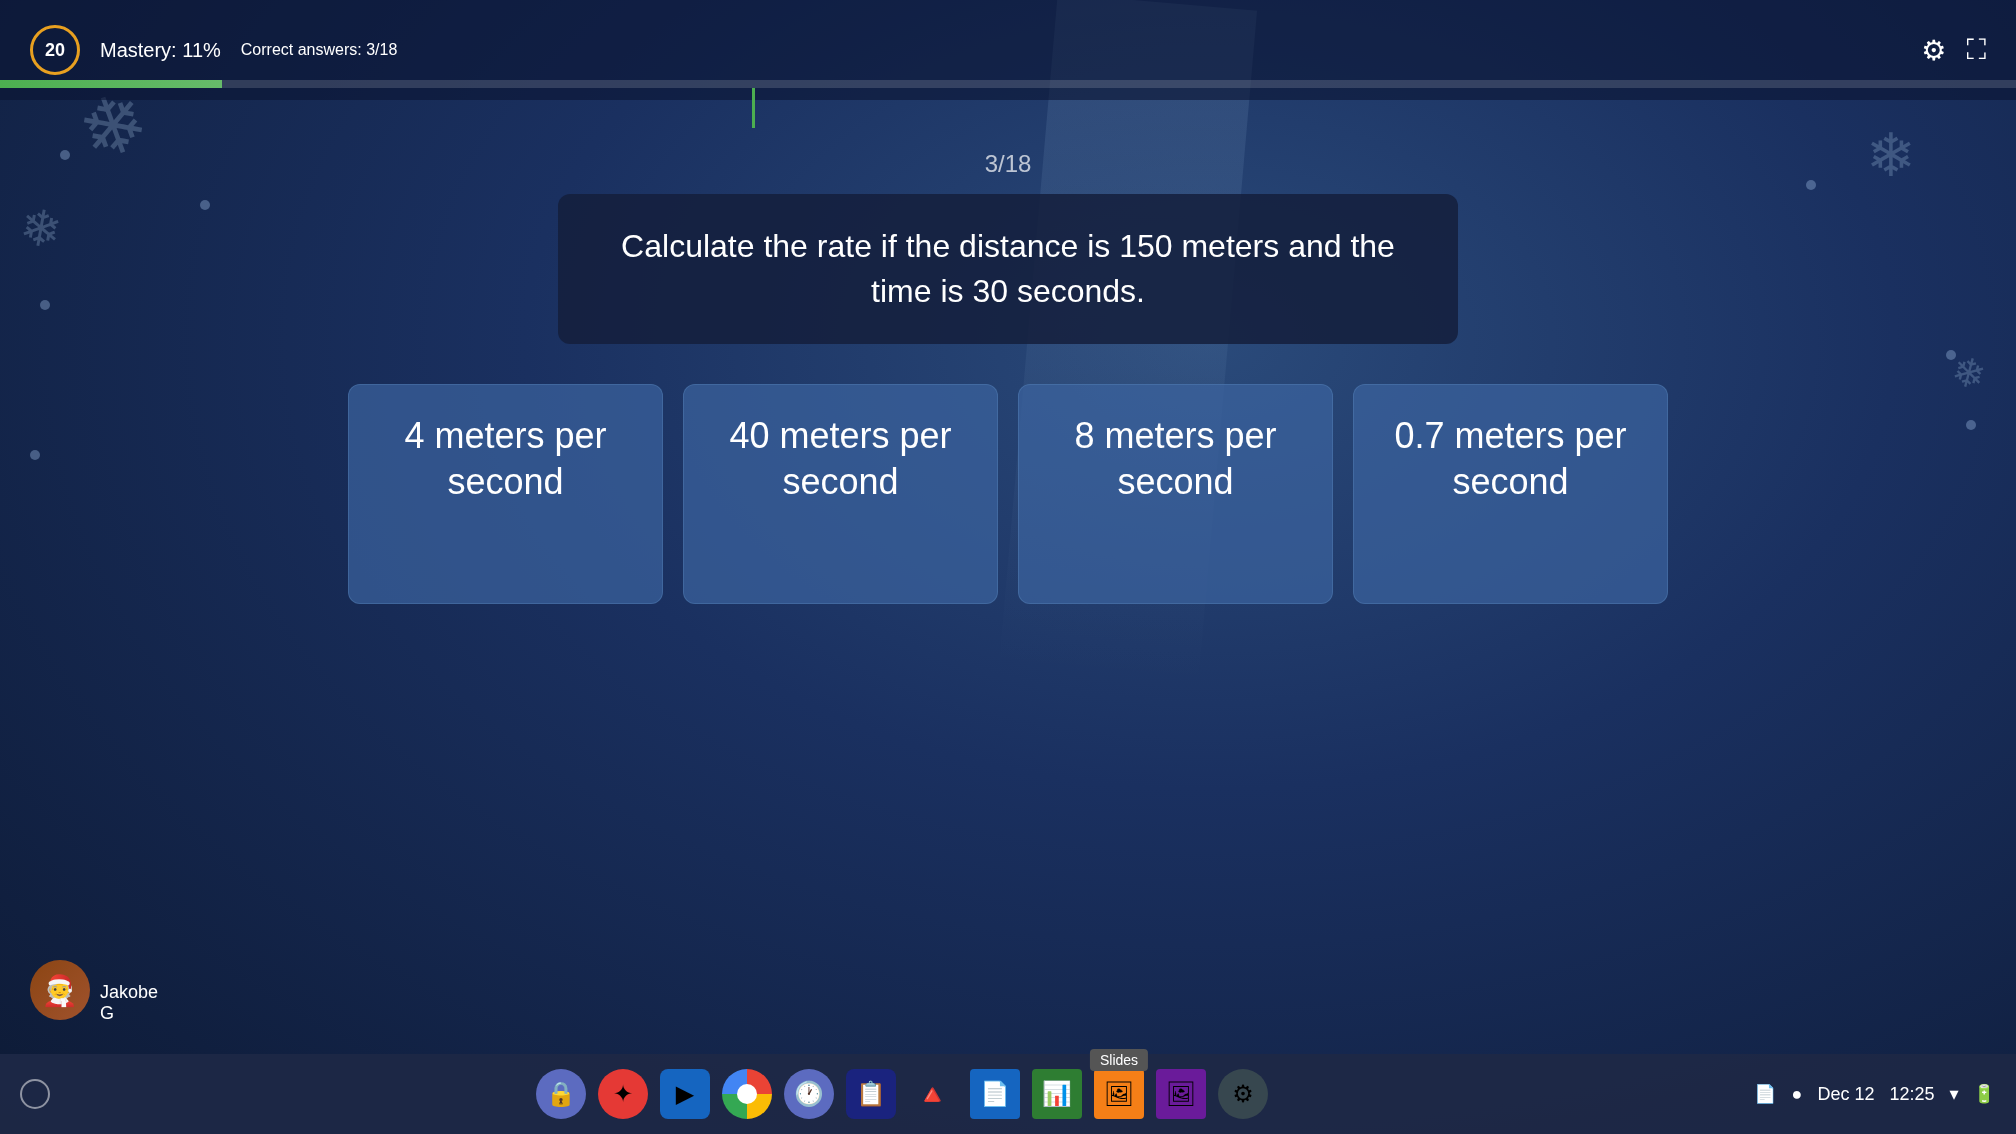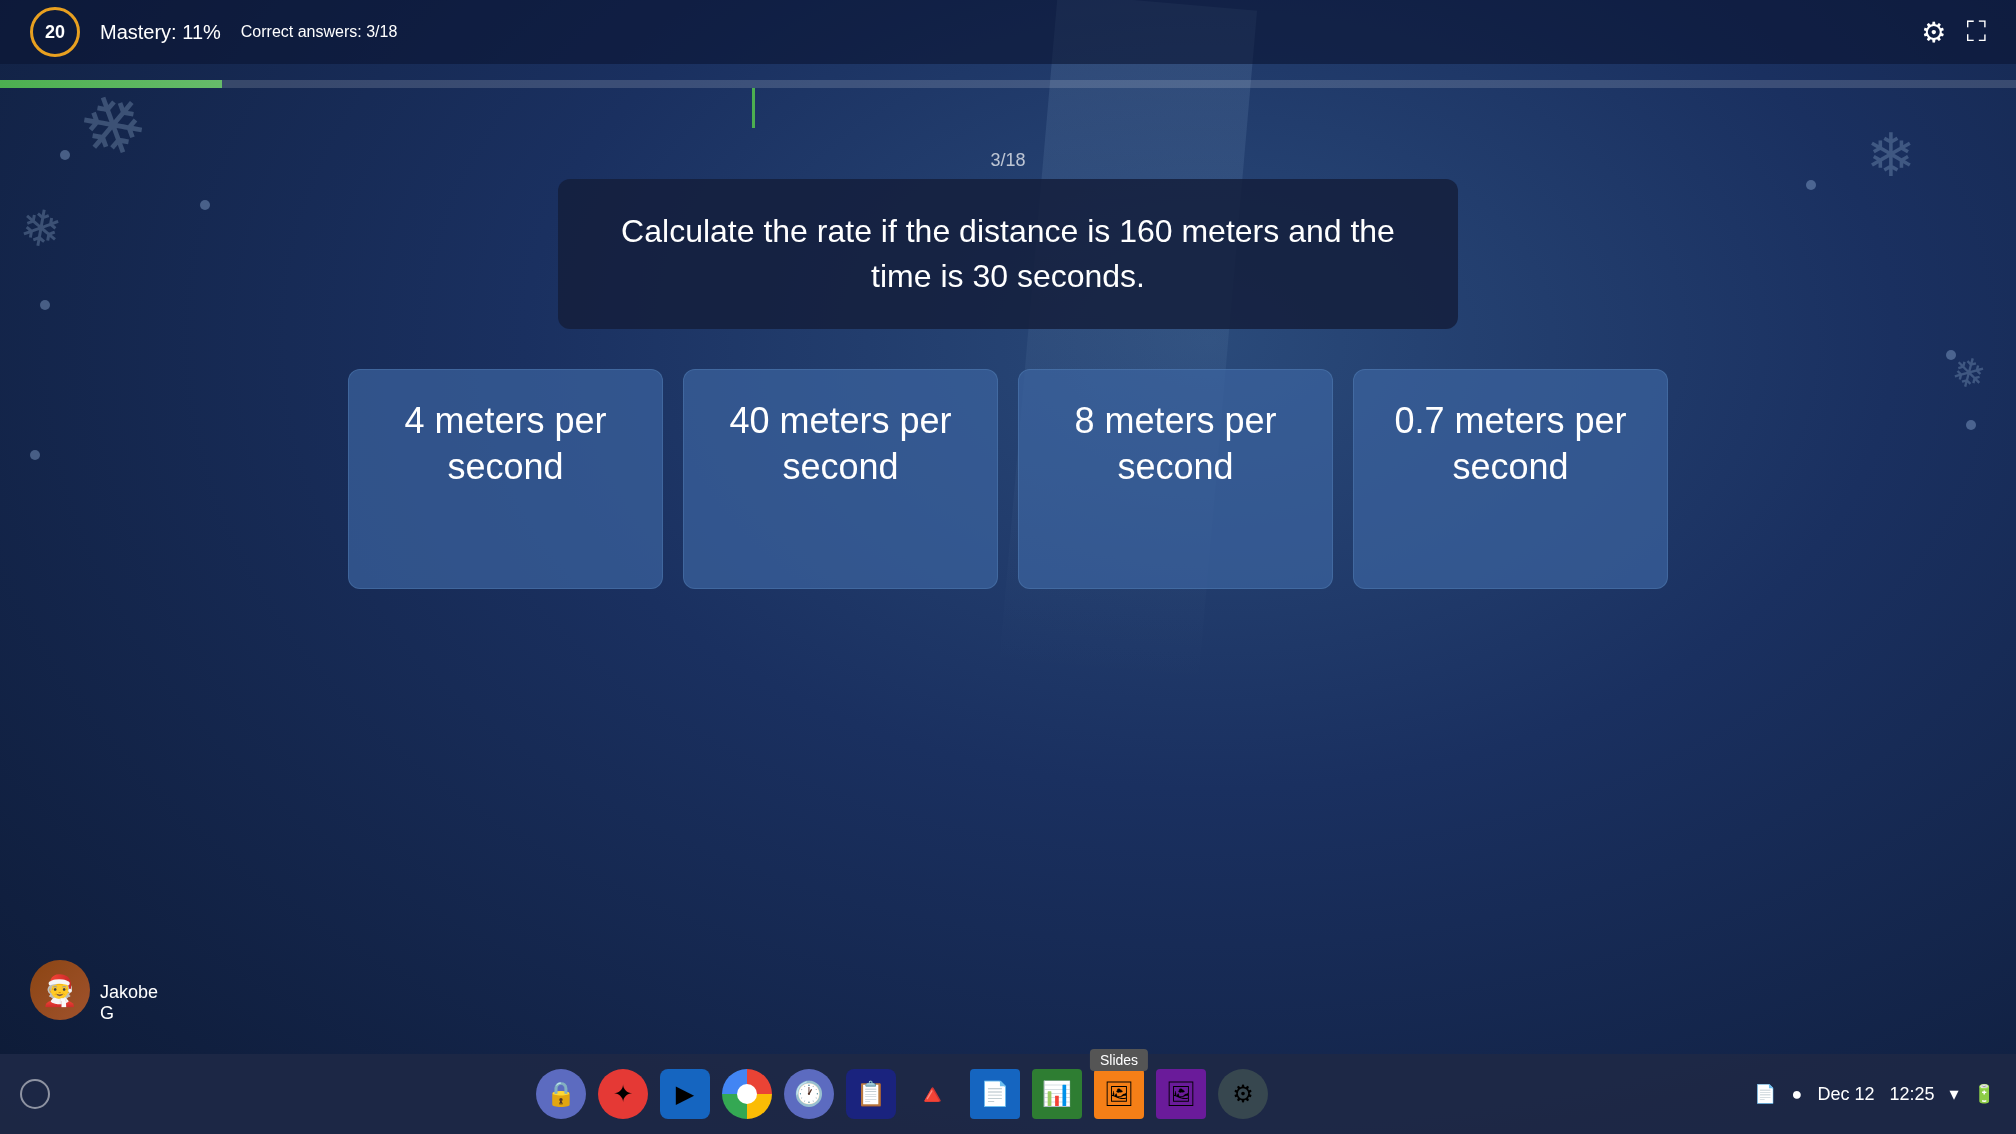--- a/index.html
+++ b/index.html
@@ -28,21 +28,21 @@
       z-index: 1;
       pointer-events: none;
     }
 
     
     .top-bar {
       position: absolute;
       top: 0;
       left: 0;
       right: 0;
-      height: 64px;
+      height: 100px;
       background: rgba(10, 20, 50, 0.6);
       display: flex;
       align-items: center;
       padding: 0 30px;
       z-index: 10;
       gap: 20px;
       text-align: center;
     }
 
     .score-circle {
@@ -119,22 +119,22 @@
       z-index: 5;
       display: flex;
       flex-direction: column;
       align-items: center;
       padding-top: 60px;
     }
 
     
     .question-counter {
       color: rgba(255,255,255,0.7);
-      font-size: 18px;
-      margin-bottom: 8px;
+      font-size: 24px;
+      margin-bottom: 16px;
     }
 
     
     .question-box {
       background: rgba(20, 30, 60, 0.85);
       border-radius: 12px;
       padding: 30px 60px;
       max-width: 900px;
       text-align: center;
       margin-bottom: 40px;
@@ -319,21 +319,21 @@
 </div>
 
 <div class="progress-bar-container">
   <div class="progress-bar-fill"></div>
 </div>
 <div class="progress-marker"></div>
 
 <div class="main-content">
   <div class="question-counter">3/18</div>
   <div class="question-box">
-    <p class="question-text">Calculate the rate if the distance is 160 meters and the time is 30 seconds.</p>
+    <p class="question-text">Calculate the rate if the distance is 150 meters and the time is 30 seconds.</p>
   </div>
 
   <div class="answers-grid">
     <div class="answer-card">
       <span class="answer-text">4 meters per second</span>
     </div>
     <div class="answer-card">
       <span class="answer-text">40 meters per second</span>
     </div>
     <div class="answer-card">

